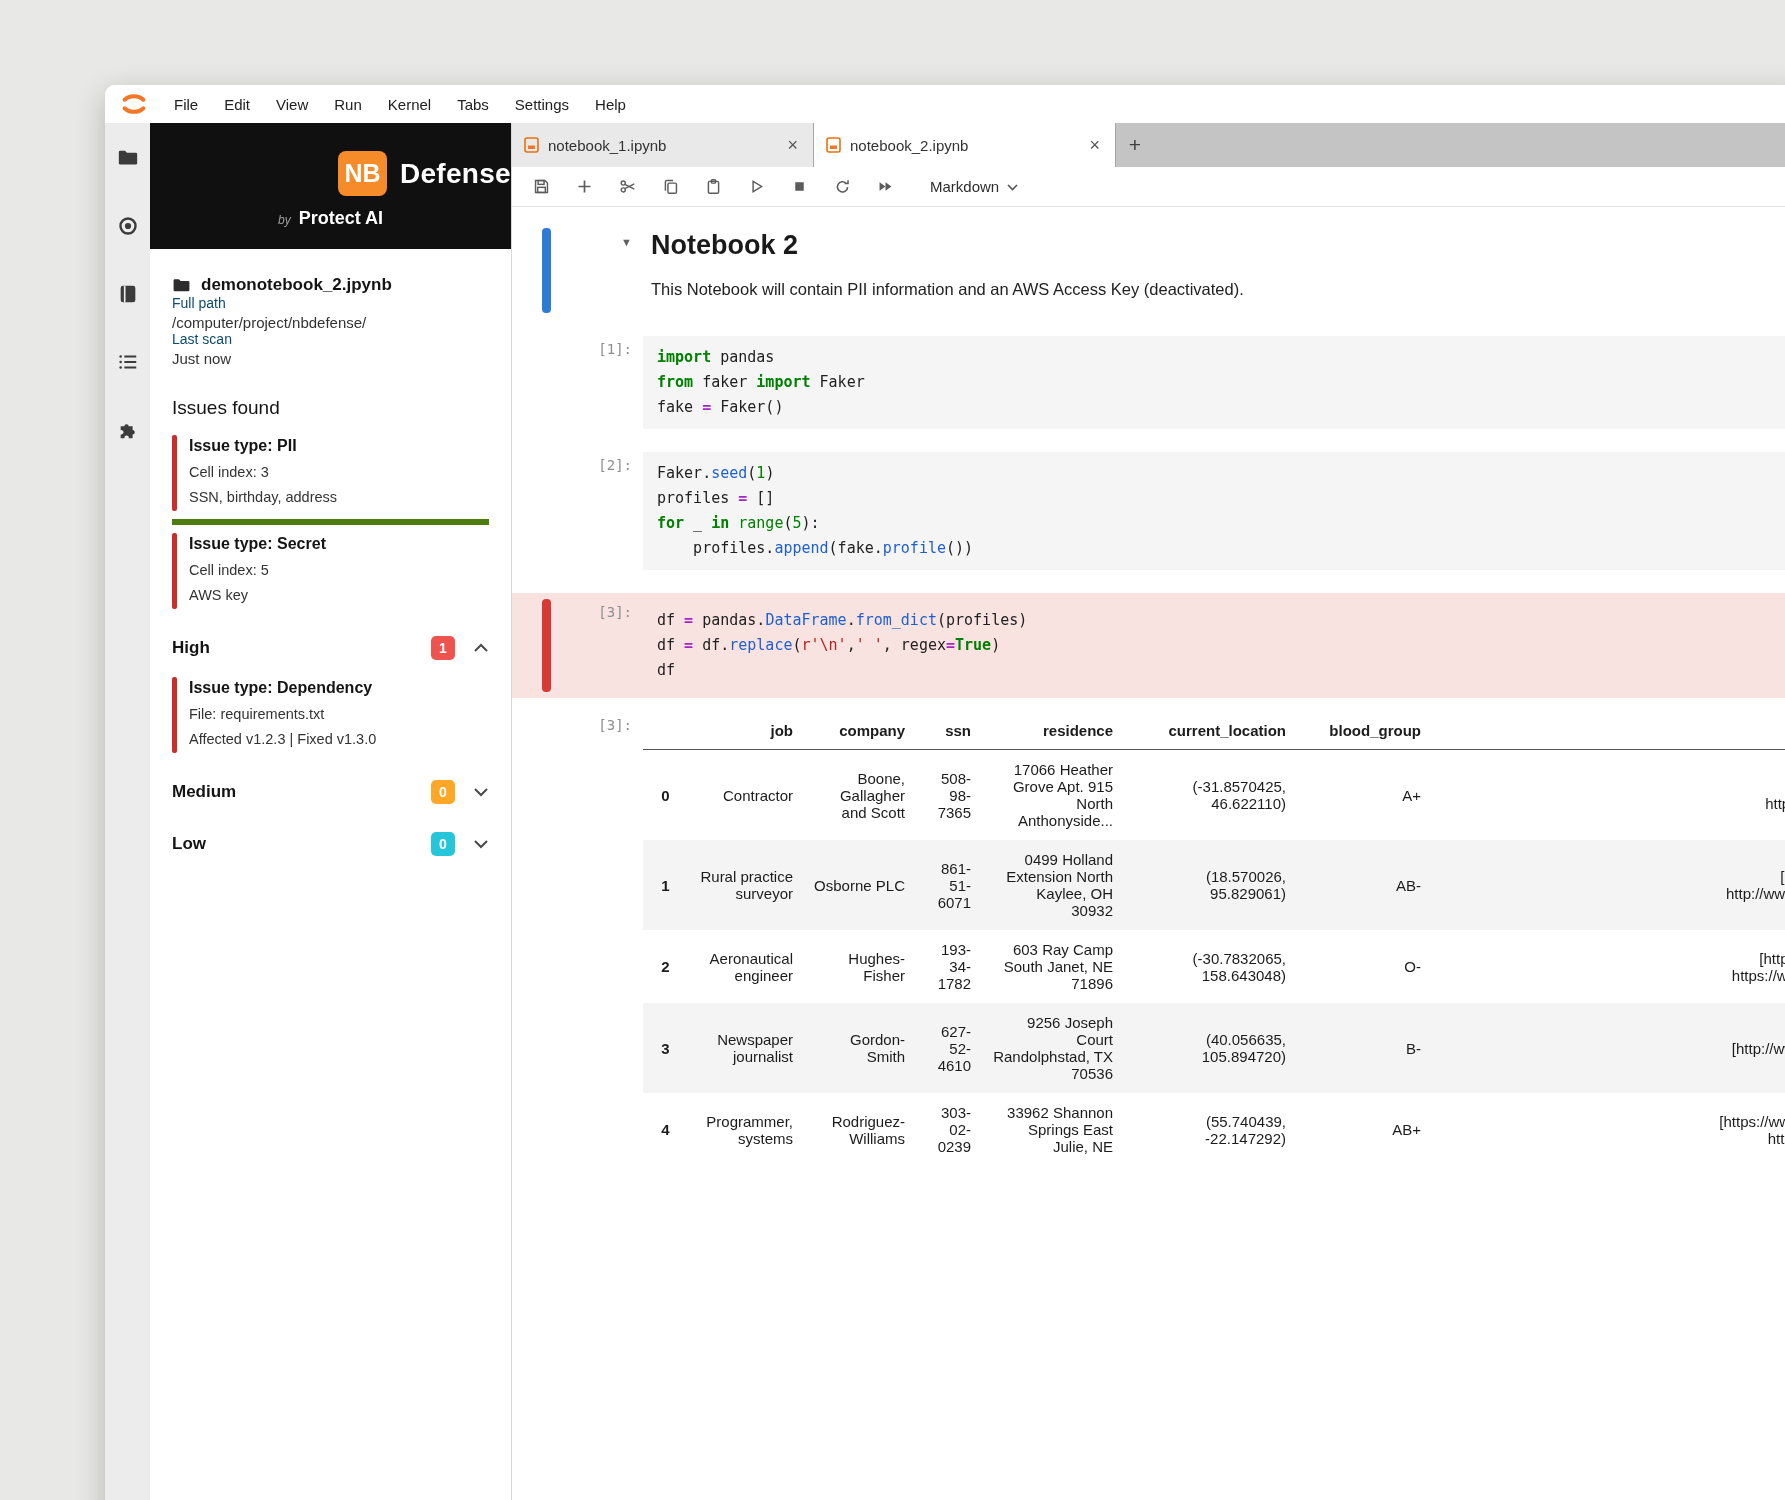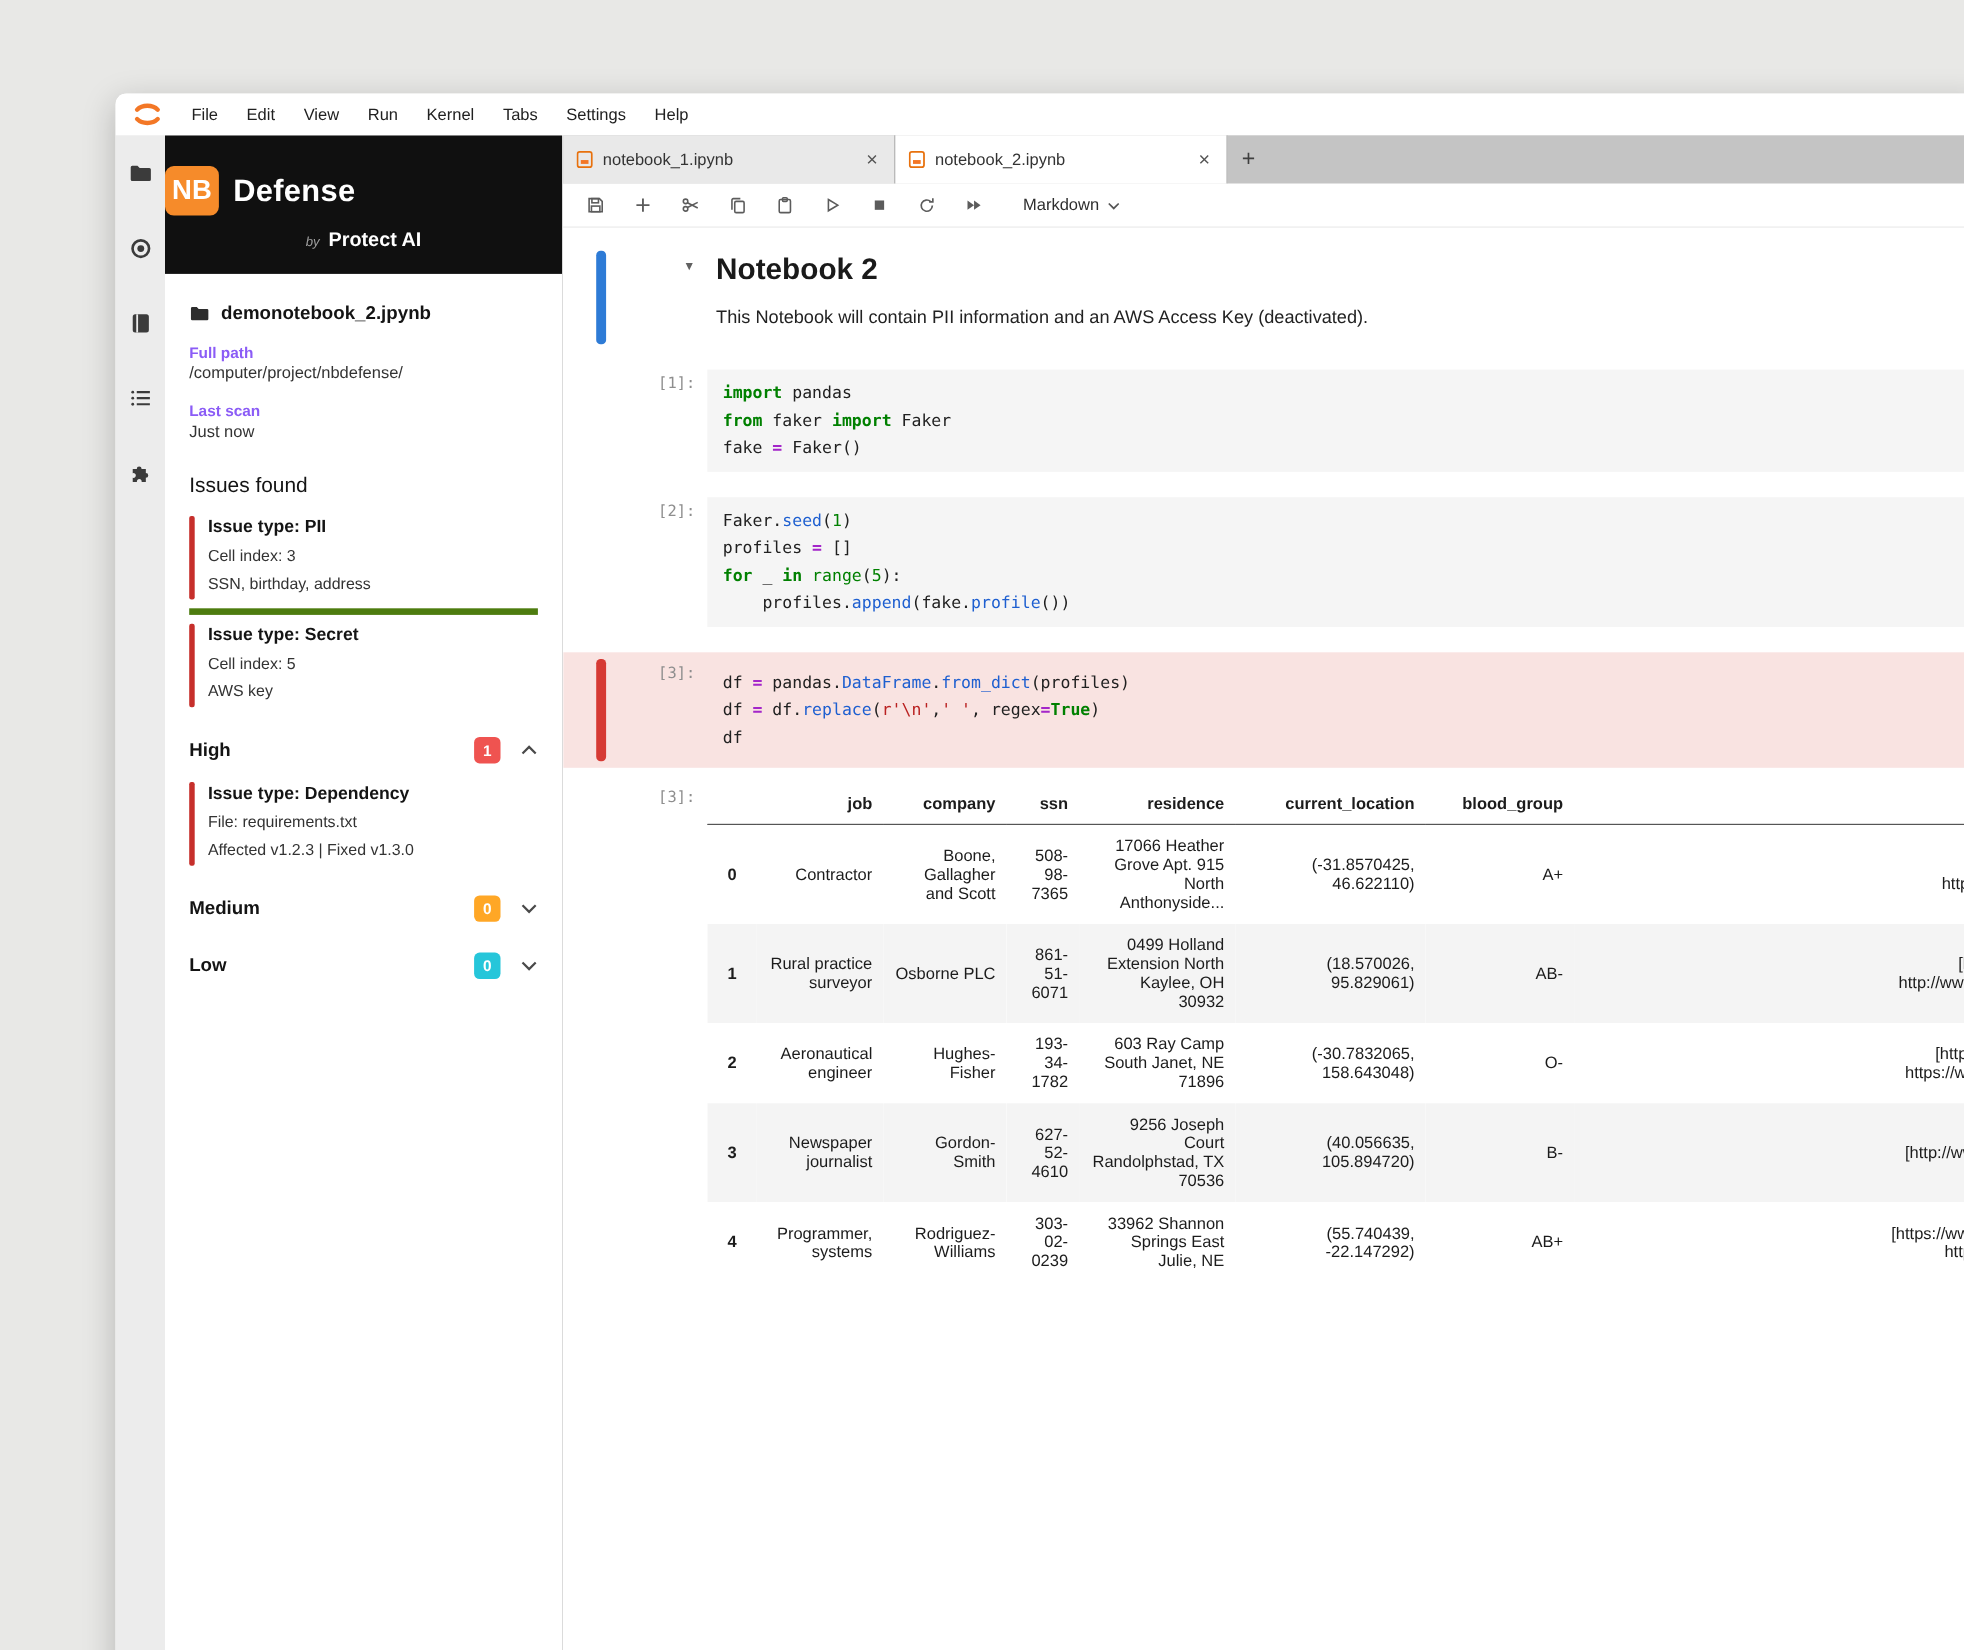--- a/index.html
+++ b/index.html
@@ -20,33 +20,33 @@
   
   .activity-bar { flex:0 0 45px; background:#ececec; display:flex; flex-direction:column;
                   align-items:center; padding-top:24px; gap:46px; }
   .activity-icon { width:22px; height:22px; color:#3b3b3b; }
   .activity-icon svg { width:100%; height:100%; }
 
   
   .sidebar { flex:0 0 362px; background:#fff; border-right:1px solid #d8d8d8;
              display:flex; flex-direction:column; overflow:hidden; }
   .brand { background:#101010; color:#fff; padding:28px 0 20px; text-align:center; }
-  .brand-row { display:flex; justify-content:flex-start; align-items:center; gap:13px; }
+  .brand-row { display:flex; justify-content:flex-end; align-items:center; gap:13px; }
   .brand-badge { background:#f68b2a; color:#fff; font-weight:bold; font-size:25px;
                  width:49px; height:45px; border-radius:8px; display:flex;
                  align-items:center; justify-content:center; }
   .brand-title { font-size:28px; font-weight:600; letter-spacing:.3px; }
   .brand-sub { margin-top:12px; }
   .brand-by { font-style:italic; color:#9e9e9e; font-size:12px; margin-right:8px; }
   .brand-company { font-weight:bold; font-size:18px; color:#fff; }
   .sidebar-content { padding:26px 22px 10px; overflow:hidden; }
   .nb-name-row { display:flex; align-items:center; gap:10px; font-size:17px;
                  font-weight:bold; color:#141414; }
   .small-folder { width:19px; height:19px; color:#2d2d2d; }
-  .meta-label { font-weight:bold; font-size:14px; color:#8b5cf6; margin-top:17px; }
+  .meta-label { font-weight:normal; font-size:14px; color:#0c4a6e; }
   .meta-value { font-size:15px; color:#333; margin-top:3px; }
   .rescan-btn { margin-top:27px; width:100%; height:51px; background:#1565c0; color:#fff;
                 border:none; border-radius:6px; font-size:16px; cursor:pointer;
                 font-family:inherit; }
   .issues-heading { margin-top:30px; font-size:19px; font-weight:normal; color:#141414; }
   .sev-section { margin-top:8px; }
   .sev-header { display:flex; align-items:center; padding:11px 0 9px; cursor:pointer; }
   .sev-label { flex:1; font-size:17px; font-weight:bold; color:#141414; }
   .sev-badge { min-width:24px; height:24px; padding:0 6px; border-radius:5px; color:#fff;
                font-size:14px; font-weight:bold; display:flex; align-items:center;

